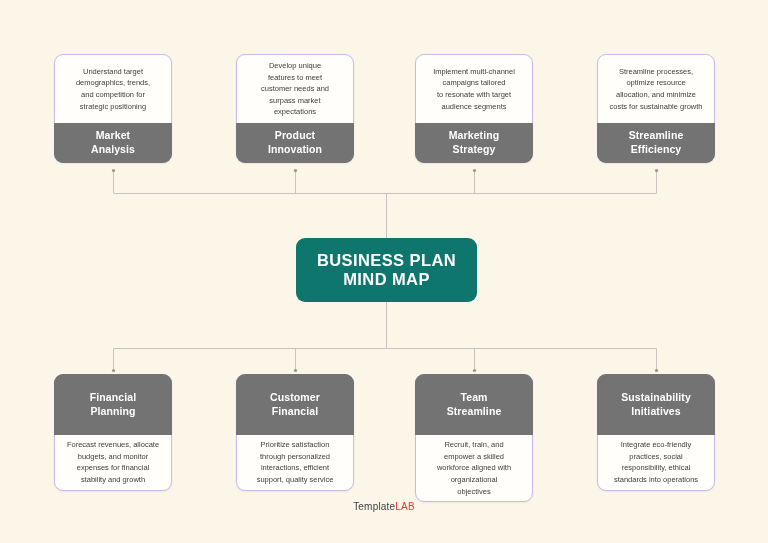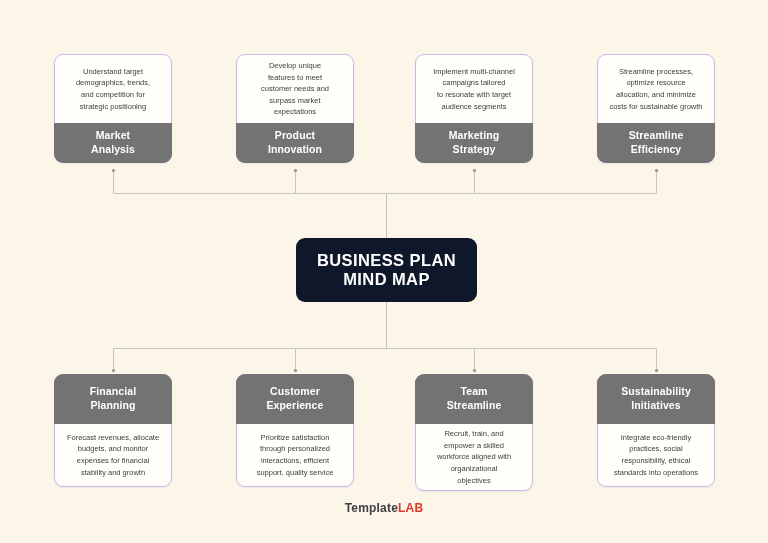--- a/index.html
+++ b/index.html
@@ -41,21 +41,21 @@
     justify-content: center;
     white-space: pre-line;
     letter-spacing: 0.1px;
   }
   .card.top .node-title {
     height: 40px;
     margin: 0 -1px -1px -1px;
     border-radius: 0 0 9px 9px;
   }
   .card.bottom .node-title {
-    height: 50px;
+    height: 61px;
     margin: -1px -1px 0 -1px;
     border-radius: 9px 9px 0 0;
   }
   .card-desc {
     flex: 1;
     display: flex;
     align-items: center;
     justify-content: center;
     text-align: center;
     font-size: 7.5px;
@@ -63,41 +63,41 @@
     color: #3d3d3d;
     white-space: pre-line;
     padding: 4px 2px;
   }
   .center-node {
     position: absolute;
     left: 296px;
     top: 238px;
     width: 181px;
     height: 64px;
-    background: #0f172a;
+    background: #0f766e;
     border-radius: 9px;
     display: flex;
     align-items: center;
     justify-content: center;
     color: #ffffff;
     font-weight: bold;
     font-size: 16.5px;
     line-height: 1.18;
     text-align: center;
     white-space: pre-line;
     letter-spacing: 0.4px;
   }
   .footer {
     position: absolute;
     left: 0;
     right: 0;
     top: 501px;
     text-align: center;
-    font-size: 12px;
-    font-weight: bold;
+    font-size: 10px;
+    font-weight: normal;
     color: #3e3e46;
     letter-spacing: 0.2px;
   }
   .footer .lab { color: #e2372e; }
 </style>
 </head>
 <body>
 
 <div class="canvas">
 
@@ -170,21 +170,21 @@
   <div class="card bottom" style="left:54px; top:374px;">
     <div class="node-title">Financial
 Planning</div>
     <div class="card-desc">Forecast revenues, allocate
 budgets, and monitor
 expenses for financial
 stability and growth</div>
   </div>
   <div class="card bottom" style="left:236px; top:374px;">
     <div class="node-title">Customer
-Experience</div>
+Financial</div>
     <div class="card-desc">Prioritize satisfaction
 through personalized
 interactions, efficient
 support, quality service</div>
   </div>
   <div class="card bottom" style="left:415px; top:374px;">
     <div class="node-title">Team
 Streamline</div>
     <div class="card-desc">Recruit, train, and
 empower a skilled

